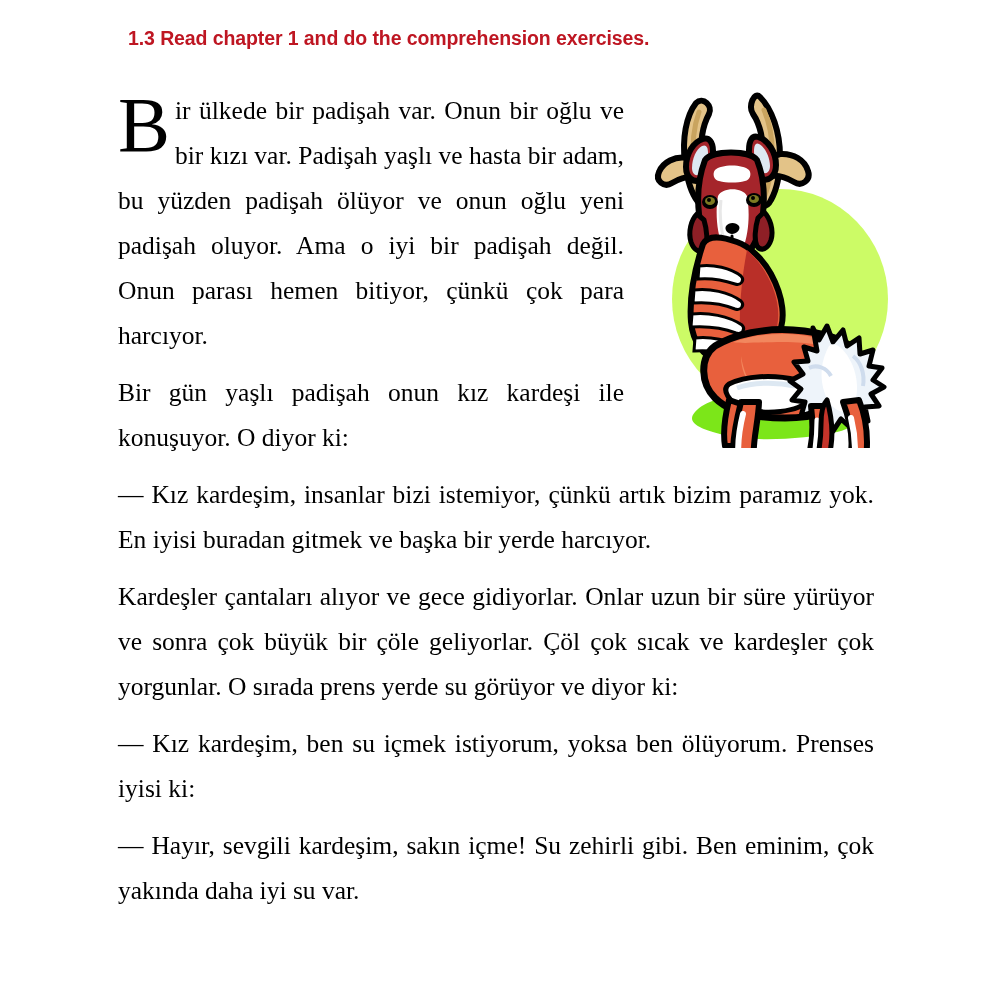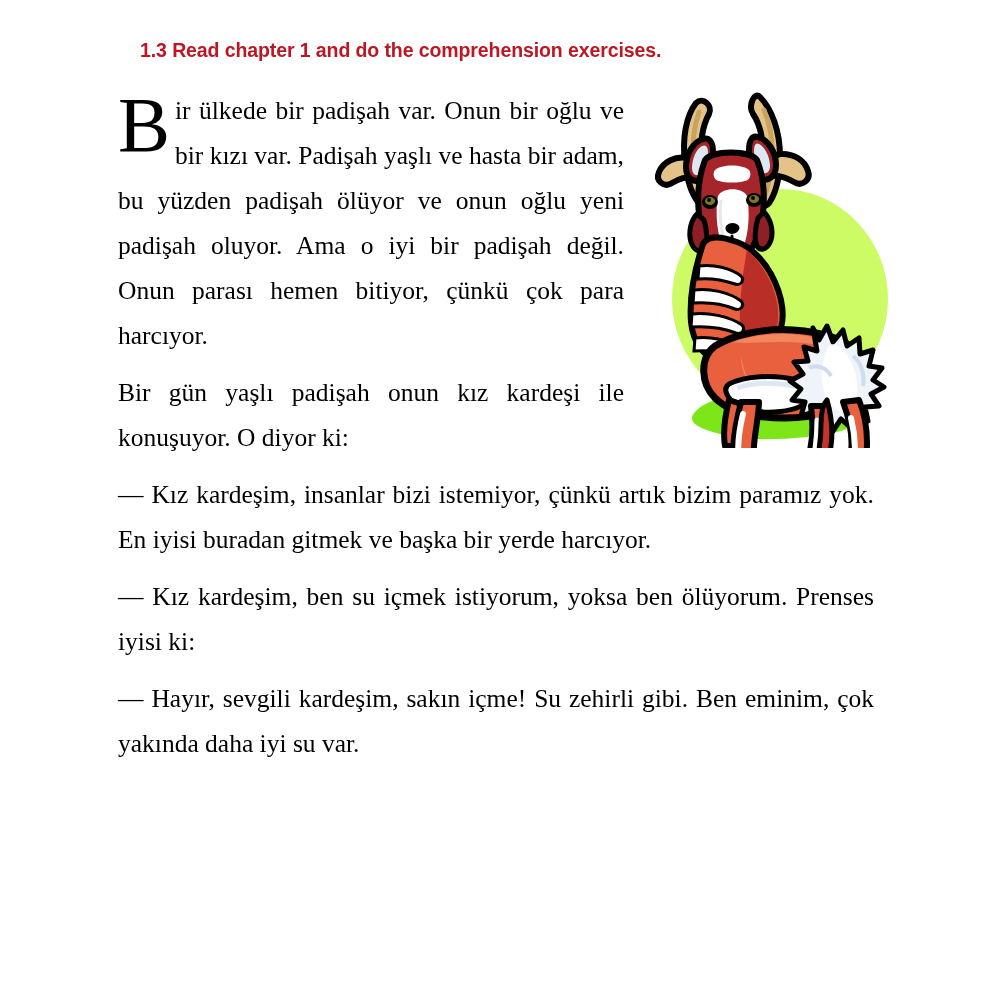--- a/index.html
+++ b/index.html
@@ -23,21 +23,21 @@
     height: 1004px;
     box-sizing: border-box;
   }
 
   
   .section-heading {
     position: absolute;
     left: 128px;
     top: 27px;
     width: 760px;
-    margin: 12px;
+    margin: 0;
     font-family: "Liberation Sans", "DejaVu Sans", sans-serif;
     font-weight: 700;
     font-size: 19.5px;
     letter-spacing: -0.1px;
     color: #be1622;
     line-height: 1.2;
   }
 
   
   .text-column {
@@ -202,19 +202,20 @@
 
   <div class="text-column">
     <div class="art-spacer"></div>
 
     <p class="para has-dropcap">Bir ülkede bir padişah var. Onun bir oğlu ve bir kızı var. Padişah yaşlı ve hasta bir adam, bu yüzden padişah ölüyor ve onun oğlu yeni padişah oluyor. Ama o iyi bir padişah değil. Onun parası hemen bitiyor, çünkü çok para harcıyor.</p>
 
     <p class="para">Bir gün yaşlı padişah onun kız kardeşi ile konuşuyor. O diyor ki:</p>
 
     <p class="para">— Kız kardeşim, insanlar bizi istemiyor, çünkü artık bizim paramız yok. En iyisi buradan gitmek ve başka bir yerde harcıyor.</p>
 
+    <p class="para">Kardeşler çantaları alıyor ve gece gidiyorlar. Onlar uzun bir süre yürüyor ve sonra çok büyük bir çöle geliyorlar. Çöl çok sıcak ve kardeşler çok yorgunlar. O sırada prens yerde su görüyor ve diyor ki:</p>
 
     <p class="para">— Kız kardeşim, ben su içmek istiyorum, yoksa ben ölüyorum. Prenses iyisi ki:</p>
 
     <p class="para">— Hayır, sevgili kardeşim, sakın içme! Su zehirli gibi. Ben eminim, çok yakında daha iyi su var.</p>
   </div>
 
 </div>
 
 </body></html>

